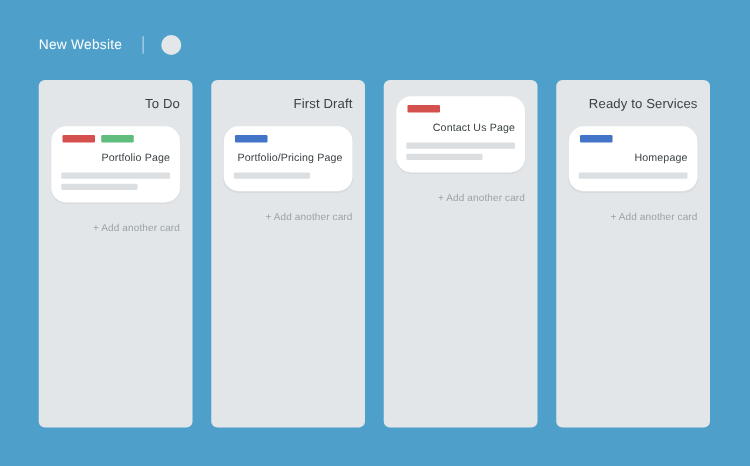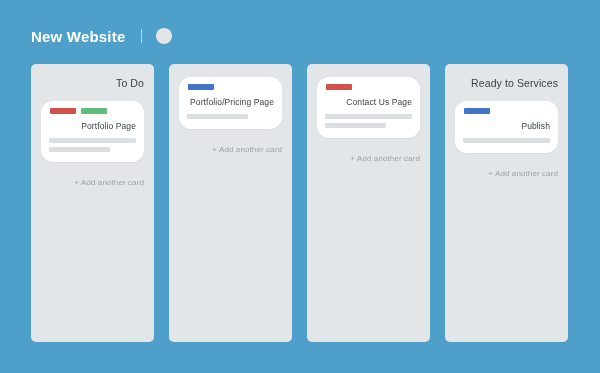--- a/index.html
+++ b/index.html
@@ -24,22 +24,22 @@
   .board-header {
     position: absolute;
     left: 31px;
     top: 25px;
     height: 22px;
     display: flex;
     align-items: center;
   }
   .board-title {
     color: #ffffff;
-    font-size: 15px;
-    font-weight: 700;
+    font-size: 11px;
+    font-weight: 400;
     letter-spacing: 0.2px;
     white-space: nowrap;
   }
   .header-divider {
     width: 1px;
     height: 14px;
     background: rgba(255,255,255,0.55);
     margin: 0 14px 0 16px;
   }
   .avatar {
@@ -141,20 +141,21 @@
           </div>
           <div class="card-title">Portfolio Page</div>
           <div class="card-lines">
             <div class="line" style="width: 100%;"></div>
             <div class="line" style="width: 70%;"></div>
           </div>
         </div>
         <div class="add-card">+ Add another card</div>
       </div>
       <div class="column">
+        <div class="column-title">First Draft</div>
         <div class="card">
           <div class="labels">
             <span class="label-chip" style="background: rgb(66, 117, 200);"></span>
           </div>
           <div class="card-title">Portfolio/Pricing Page</div>
           <div class="card-lines">
             <div class="line" style="width: 70%;"></div>
           </div>
         </div>
         <div class="add-card">+ Add another card</div>
@@ -171,21 +172,21 @@
           </div>
         </div>
         <div class="add-card">+ Add another card</div>
       </div>
       <div class="column">
         <div class="column-title">Ready to Services</div>
         <div class="card">
           <div class="labels">
             <span class="label-chip" style="background: rgb(66, 117, 200);"></span>
           </div>
-          <div class="card-title">Publish</div>
+          <div class="card-title">Homepage</div>
           <div class="card-lines">
             <div class="line" style="width: 100%;"></div>
           </div>
         </div>
         <div class="add-card">+ Add another card</div>
       </div>
     </div>
 
 </div>
 

